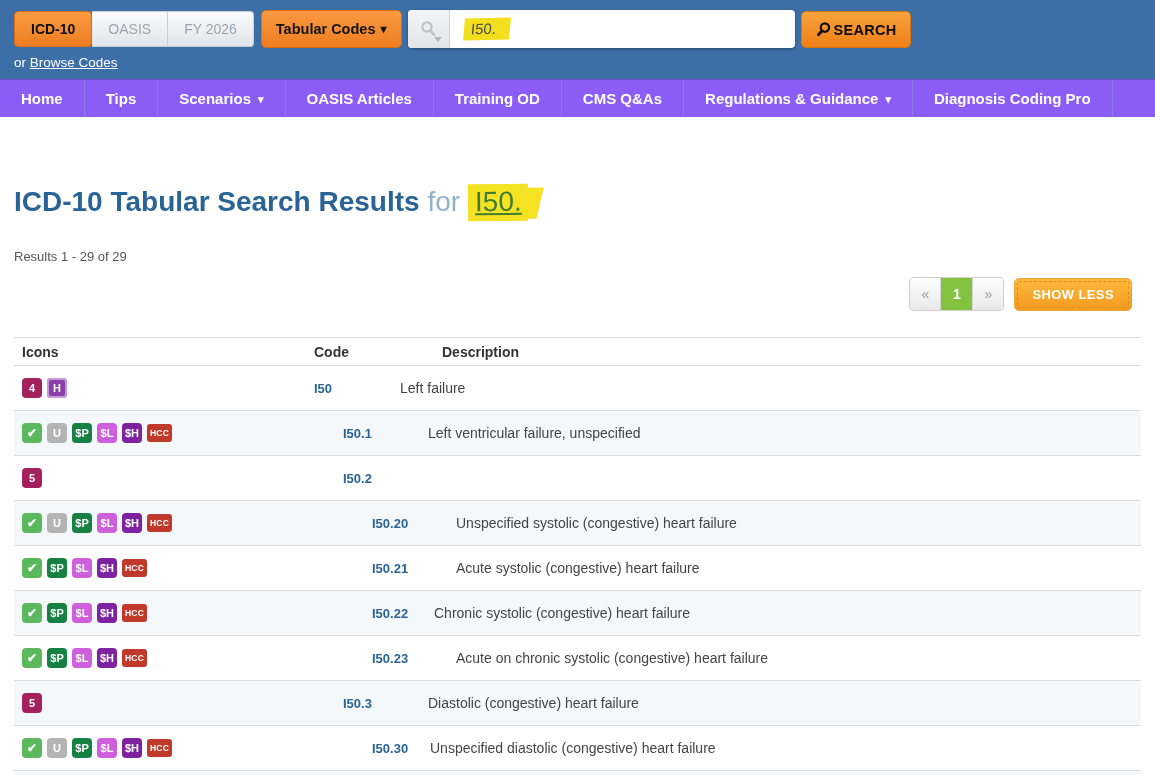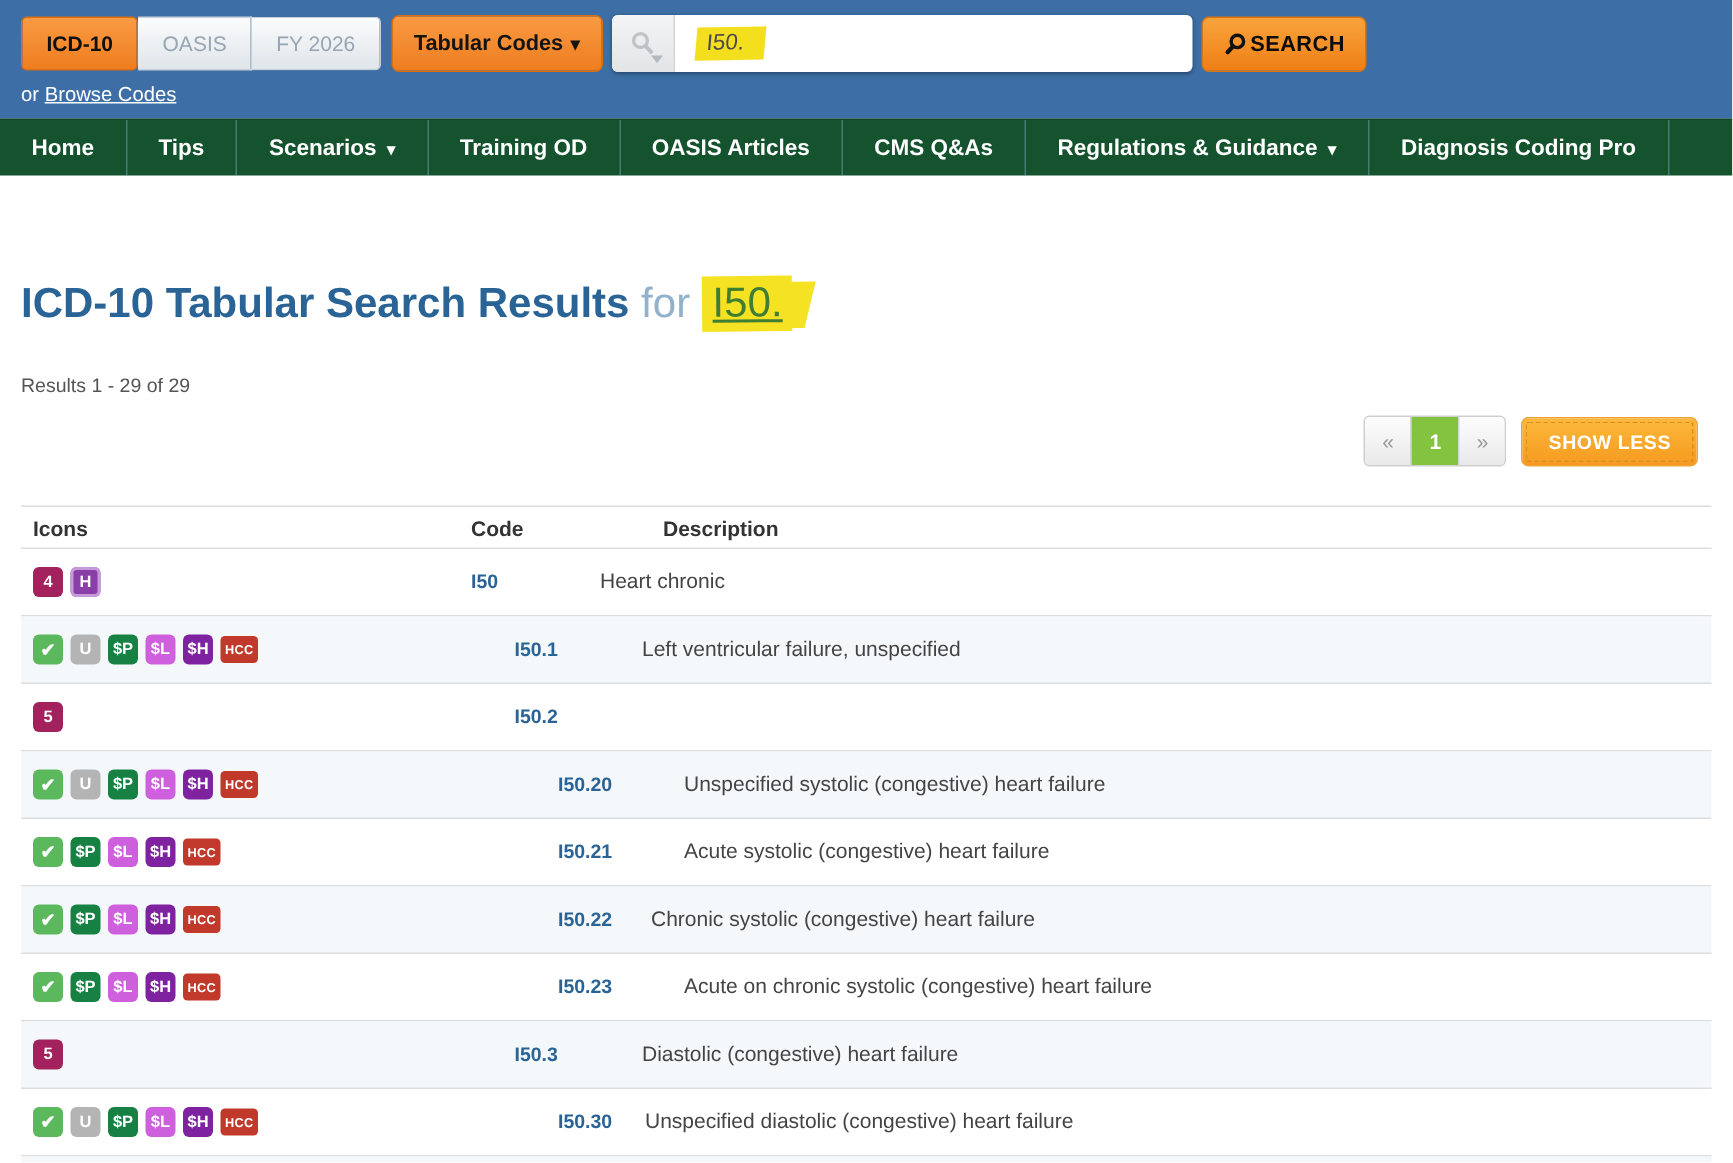--- a/index.html
+++ b/index.html
@@ -22,21 +22,21 @@
   .search-type svg { opacity:.55; }
   .search-type .mini-caret { position:absolute; right:7px; bottom:6px; width:0; height:0; border-left:4px solid transparent; border-right:4px solid transparent; border-top:5px solid #b3b9c0; }
   .search-input { flex:1; display:flex; align-items:center; padding-left:14px; font-size:15px; color:#3c3c3c; cursor:text; }
   .search-input .hl { background:#f3df1d; padding:2px 14px 3px 7px; transform:rotate(-1deg) skewX(-6deg); display:inline-block; font-size:15px; color:#4a4a4a; }
   .btn-search { margin-left:6px; height:37px; display:flex; align-items:center; padding:0 13px; background:linear-gradient(#f9a33c,#ee7f15); border:1px solid #d97410; border-radius:5px; color:#0d0d0d; font-weight:bold; font-size:14.5px; letter-spacing:.3px; cursor:pointer; }
   .btn-search svg { margin-right:2px; }
   .browse-row { margin-top:7px; font-size:13.5px; color:#fff; }
   .browse-row a { color:#fff; text-decoration:underline; cursor:pointer; }
 
   
-  .nav { height:38px; background:#14532d; display:flex; border-top:1px solid rgba(0,0,0,.18); }
+  .nav { height:38px; background:#8b5cf6; display:flex; border-top:1px solid rgba(0,0,0,.18); }
   .nav-item { display:flex; align-items:center; padding:0 21px; color:#fff; font-weight:bold; font-size:15px; border-right:1px solid rgba(140,170,210,.45); cursor:pointer; }
   .nav-item .caret { margin-left:7px; font-size:11px; position:relative; top:1px; }
 
   
   .main { padding:0 14px; }
   h1.page-title { margin-top:67px; font-size:28px; line-height:33px; color:#2a6496; font-weight:bold; }
   h1 .for-word { color:#92b1cb; font-weight:normal; }
   h1 .query-hl { position:relative; display:inline-block; background:#f5e223; padding:1px 6px 3px 7px; transform:rotate(-0.5deg); font-weight:normal; }
   h1 .query-hl::after { content:""; position:absolute; right:-12px; top:4px; width:18px; height:85%; background:#f5e223; transform:skewX(-14deg); }
   h1 .query-hl a { color:#3f7d33; text-decoration:underline; font-weight:normal; cursor:pointer; position:relative; z-index:1; }
@@ -119,24 +119,24 @@
         <span>Home</span>
       </div>
       <div class="nav-item">
         <span>Tips</span>
       </div>
       <div class="nav-item">
         <span>Scenarios</span>
         <span class="caret">▾</span>
       </div>
       <div class="nav-item">
+        <span>OASIS Articles</span>
+      </div>
+      <div class="nav-item">
         <span>Training OD</span>
-      </div>
-      <div class="nav-item">
-        <span>OASIS Articles</span>
       </div>
       <div class="nav-item">
         <span>CMS Q&amp;As</span>
       </div>
       <div class="nav-item">
         <span>Regulations &amp; Guidance</span>
         <span class="caret">▾</span>
       </div>
       <div class="nav-item">
         <span>Diagnosis Coding Pro</span>
@@ -166,21 +166,21 @@
         <div class="col-code">Code</div>
         <div class="col-desc">Description</div>
       </div>
       <div id="table-body">
           <div class="trow">
             <div class="col-icons">
               <span class="badge" style="background: rgb(163, 33, 93);">4</span>
               <span class="badge" style="background: rgb(138, 63, 168); box-shadow: rgb(196, 154, 216) 0px 0px 0px 2px inset;">H</span>
             </div>
             <div class="col-code" style="padding-left: 12px;"><a class="code-link">I50</a></div>
-            <div class="col-desc" style="padding-left: 2px;"><span class="desc-text">Heart chronic</span></div>
+            <div class="col-desc" style="padding-left: 2px;"><span class="desc-text">Left failure</span></div>
           </div>
           <div class="trow">
             <div class="col-icons">
               <span class="badge checkmark" style="background: rgb(92, 184, 92);">✔</span>
               <span class="badge" style="background: rgb(180, 180, 180);">U</span>
               <span class="badge" style="background: rgb(22, 129, 66);">$P</span>
               <span class="badge" style="background: rgb(206, 95, 221);">$L</span>
               <span class="badge" style="background: rgb(126, 34, 160);">$H</span>
               <span class="badge wide" style="background: rgb(192, 57, 43);">HCC</span>
             </div>

